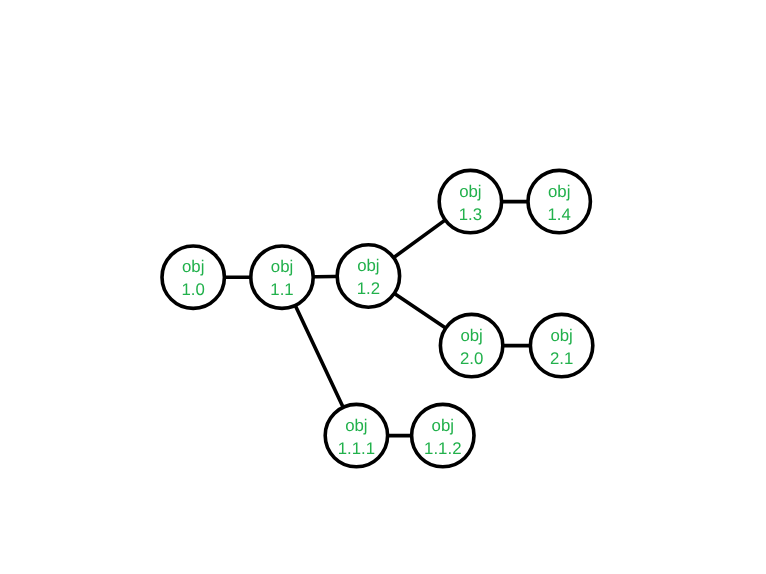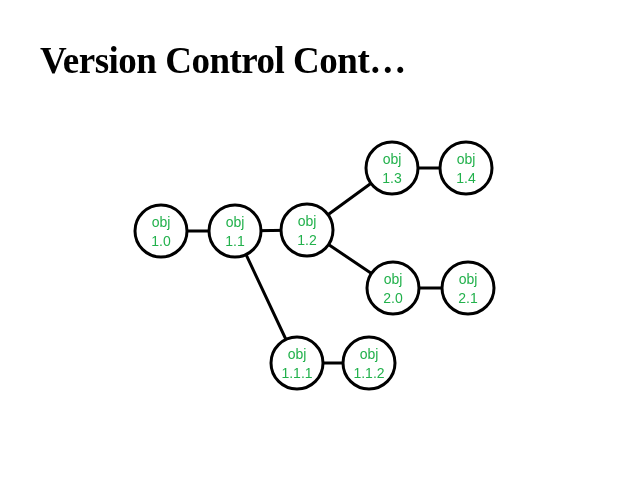--- a/index.html
+++ b/index.html
@@ -46,21 +46,20 @@
     fill: var(--node-text-color, #22b14c);
     font-family: "Liberation Sans", sans-serif;
     font-size: 14px;
     text-anchor: middle;
   }
 </style>
 </head>
 <body>
 
 <div class="slide" style="--bg: #ffffff; --title-color: #000000; --node-fill: #ffffff; --node-stroke: #000000; --node-text-color: #22b14c; --edge-color: #000000;">
-  <div class="slide-title">Version Control Cont…</div>
   <svg class="graph-svg" width="638" height="478" viewBox="0 0 638 478">
       <line x1="161" y1="231" x2="235" y2="231" class="edge"></line>
       <line x1="235" y1="231" x2="307" y2="230" class="edge"></line>
       <line x1="307" y1="230" x2="392" y2="168" class="edge"></line>
       <line x1="392" y1="168" x2="466" y2="168" class="edge"></line>
       <line x1="307" y1="230" x2="393" y2="288" class="edge"></line>
       <line x1="393" y1="288" x2="468" y2="288" class="edge"></line>
       <line x1="235" y1="231" x2="297" y2="363" class="edge"></line>
       <line x1="297" y1="363" x2="369" y2="363" class="edge"></line>
       <g>

